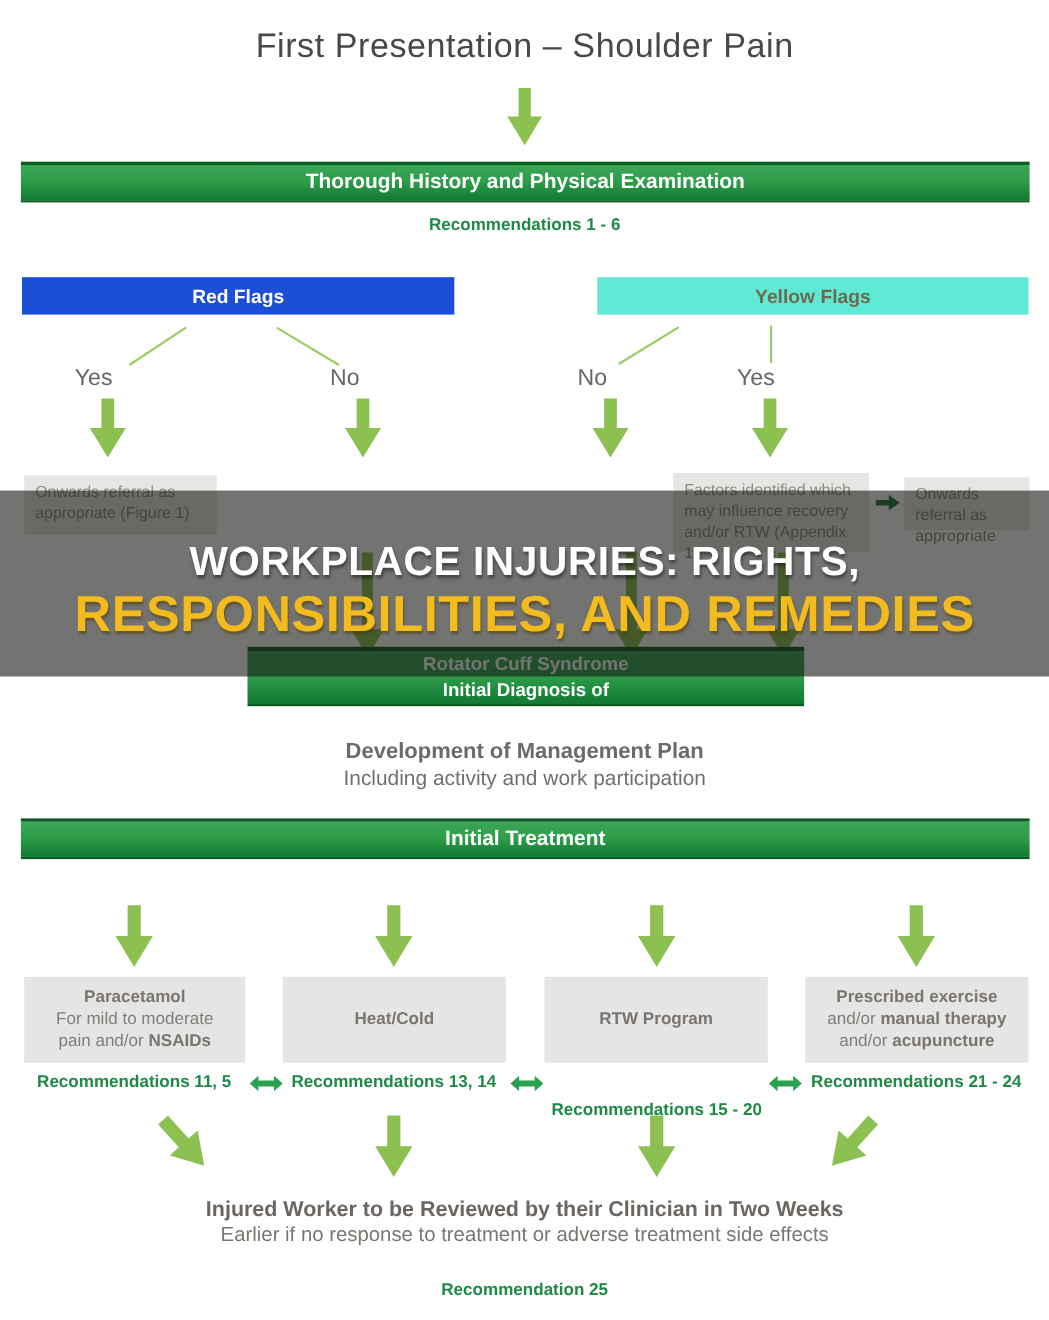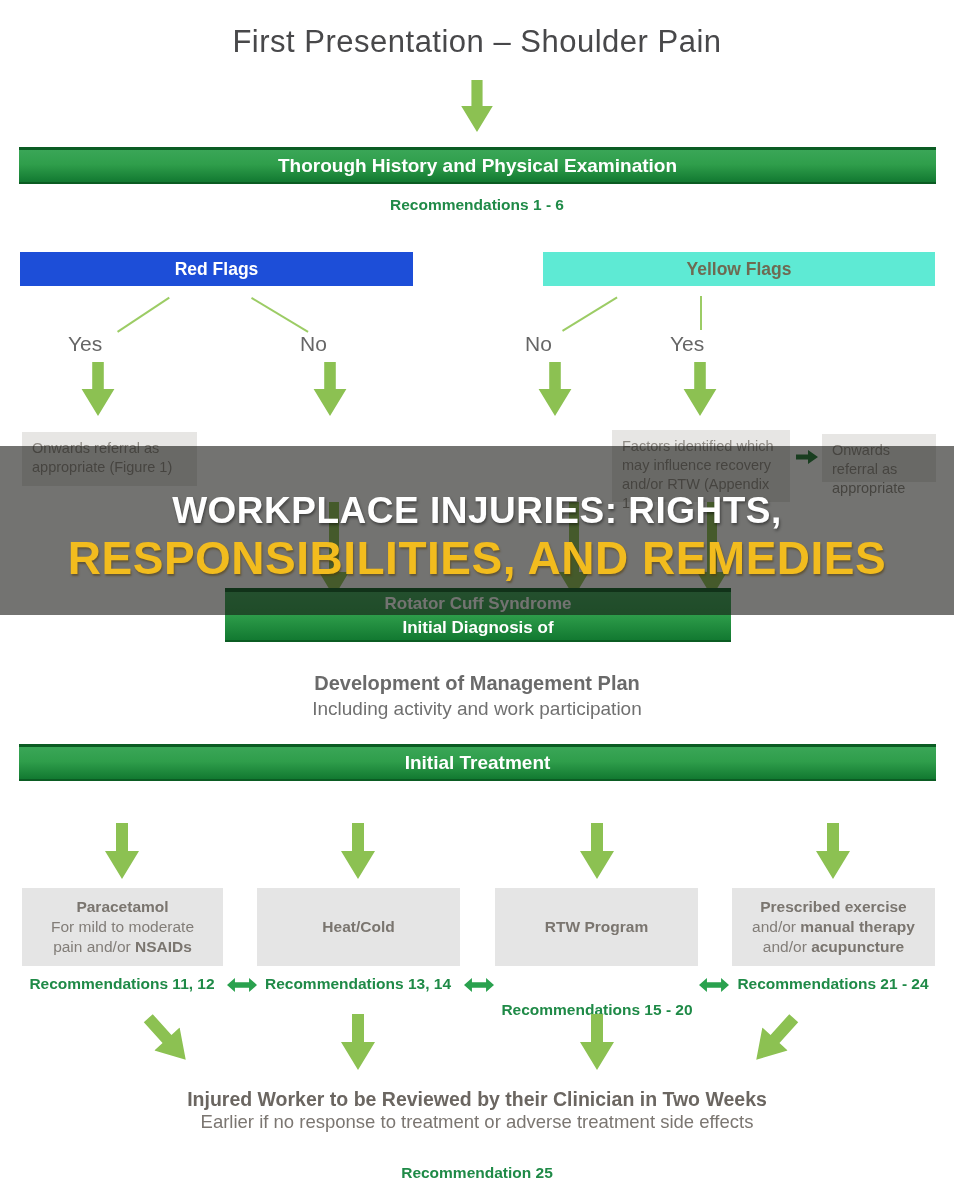--- a/index.html
+++ b/index.html
@@ -160,21 +160,21 @@
   </div>
   <div class="abs tbox" style="left:495px;top:888px;width:203px;height:78px;">
     <div><b>RTW Program</b></div>
   </div>
   <div class="abs tbox" style="left:732px;top:888px;width:203px;height:78px;">
     <div><b>Prescribed exercise</b></div>
     <div><span>and/or </span><b>manual therapy</b></div>
     <div><span>and/or </span><b>acupuncture</b></div>
   </div>
 
-  <div class="abs rectext" style="left:22px;top:975px;width:200px;">Recommendations 11, 12</div>
+  <div class="abs rectext" style="left:22px;top:975px;width:200px;">Recommendations 11, 5</div>
   <div class="abs" style="left:227px;top:977px;">
     <svg width="30" height="16" viewBox="0 0 34 16">
         <polygon points="9,0 0,8 9,16 9,11 25,11 25,16 34,8 25,0 25,5 9,5" fill="#2aa14e"></polygon>
       </svg>
   </div>
   <div class="abs rectext" style="left:258px;top:975px;width:200px;">Recommendations 13, 14</div>
   <div class="abs" style="left:464px;top:977px;">
     <svg width="30" height="16" viewBox="0 0 34 16">
         <polygon points="9,0 0,8 9,16 9,11 25,11 25,16 34,8 25,0 25,5 9,5" fill="#2aa14e"></polygon>
       </svg>

